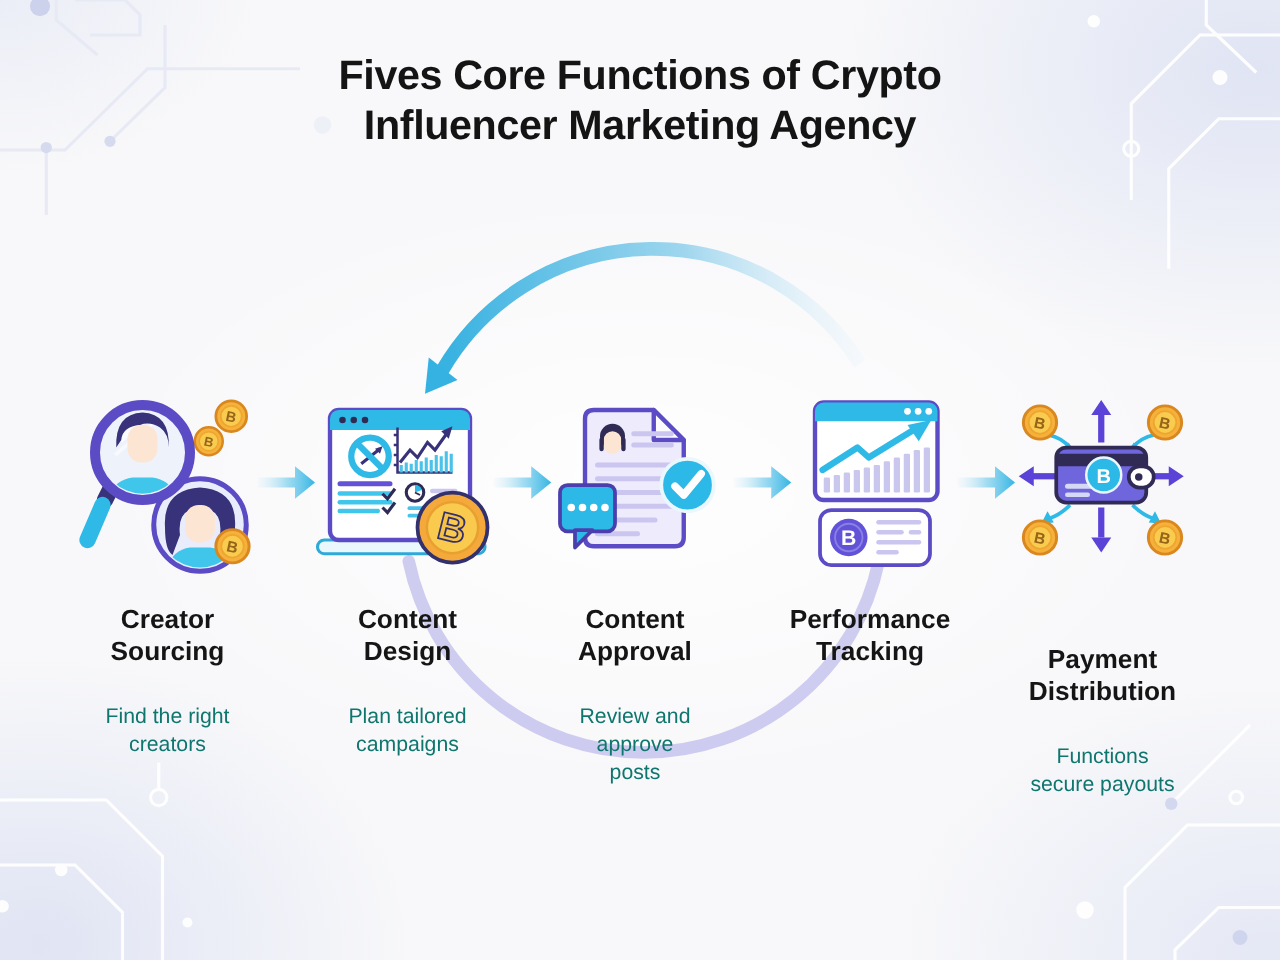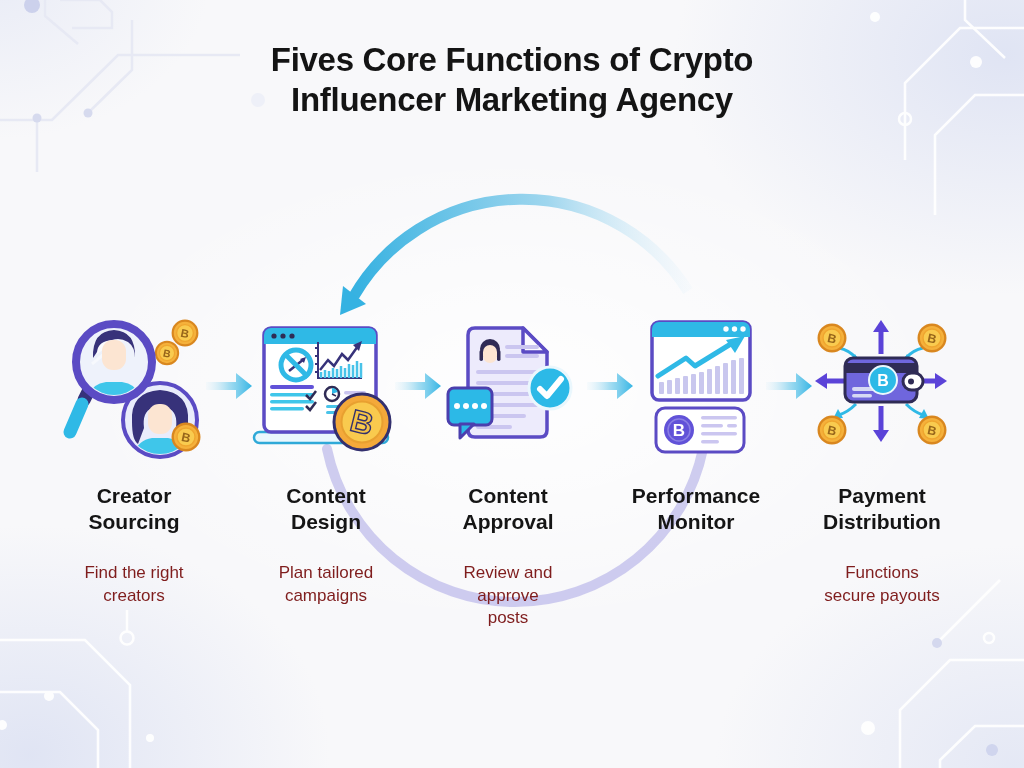--- a/index.html
+++ b/index.html
@@ -16,25 +16,25 @@
     letter-spacing:-0.3px; line-height:1.22; color:#141414;
     white-space:pre-line;
   }
   .step-title {
     position:absolute; top:483px; width:190px; text-align:center;
     font-size:21px; font-weight:bold; line-height:1.26; color:#151515;
     white-space:pre-line;
   }
   .step-desc {
     position:absolute; top:562px; width:190px; text-align:center;
-    font-size:17px; line-height:1.33; color:#7f1d1d;
+    font-size:17px; line-height:1.33; color:#0f766e;
     white-space:pre-line;
   }
   .c0 { left:39px; }  .c1 { left:231px; } .c2 { left:413px; }
-  .c3 { left:601px; } .c4 { left:787px; }
+  .c3 { left:601px; } .c4 { left:787px;margin-top:32px; }
 </style>
 </head>
 <body>
 
 <div class="stage">
 
 <svg id="scene" width="1024" height="768" viewBox="0 0 1024 768" aria-hidden="true">
   <defs>
     <radialGradient id="tintG">
           <stop offset="0" stop-color="#dde2f3" stop-opacity="0.9"></stop>
@@ -326,21 +326,21 @@
 <div class="title">Fives Core Functions of Crypto
 Influencer Marketing Agency</div>
 
 <div class="step-title c0">Creator
 Sourcing</div>
 <div class="step-title c1">Content
 Design</div>
 <div class="step-title c2">Content
 Approval</div>
 <div class="step-title c3">Performance
-Monitor</div>
+Tracking</div>
 <div class="step-title c4">Payment
 Distribution</div>
 
 <div class="step-desc c0">Find the right
 creators</div>
 <div class="step-desc c1">Plan tailored
 campaigns</div>
 <div class="step-desc c2">Review and
 approve
 posts</div>

